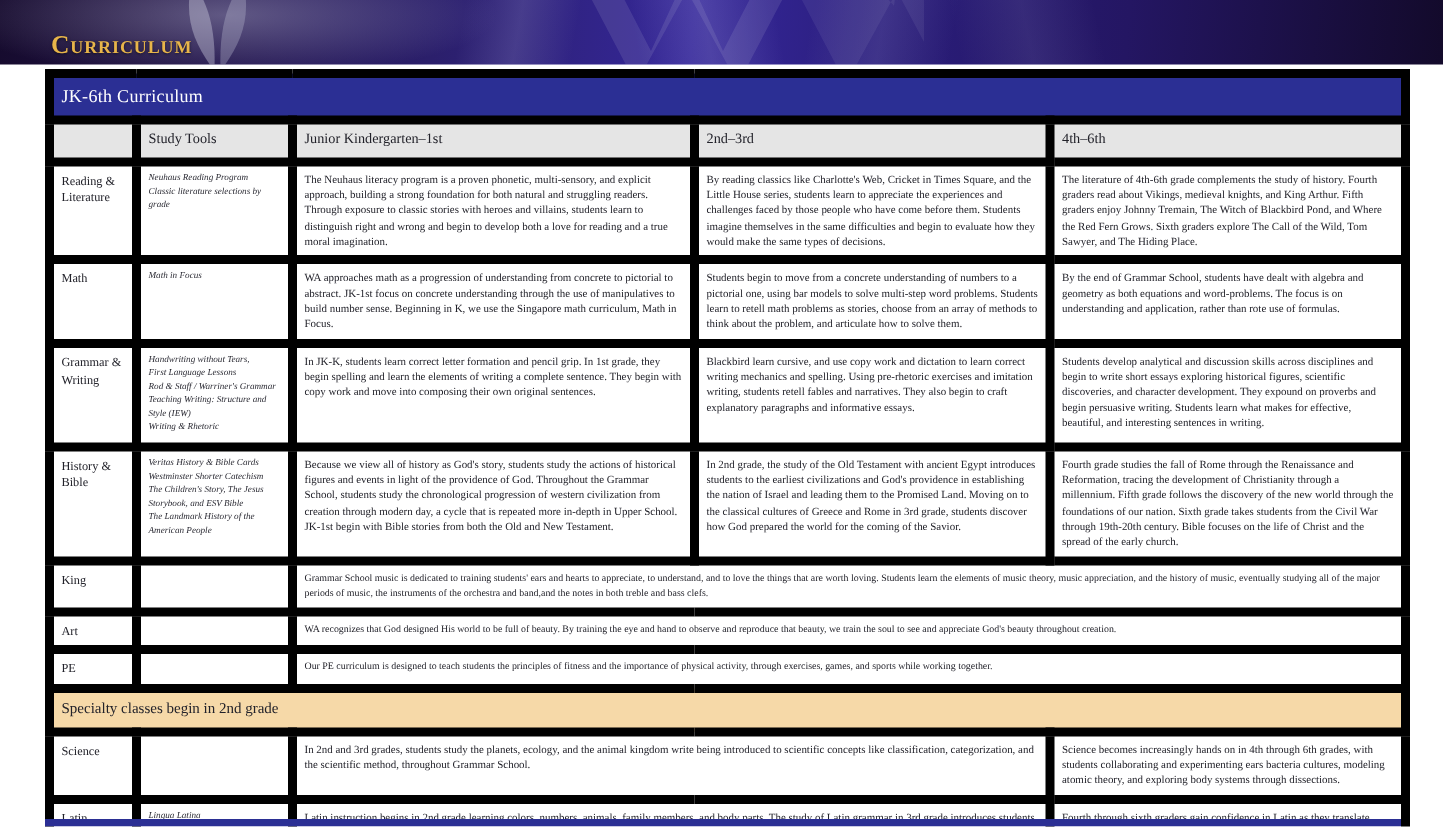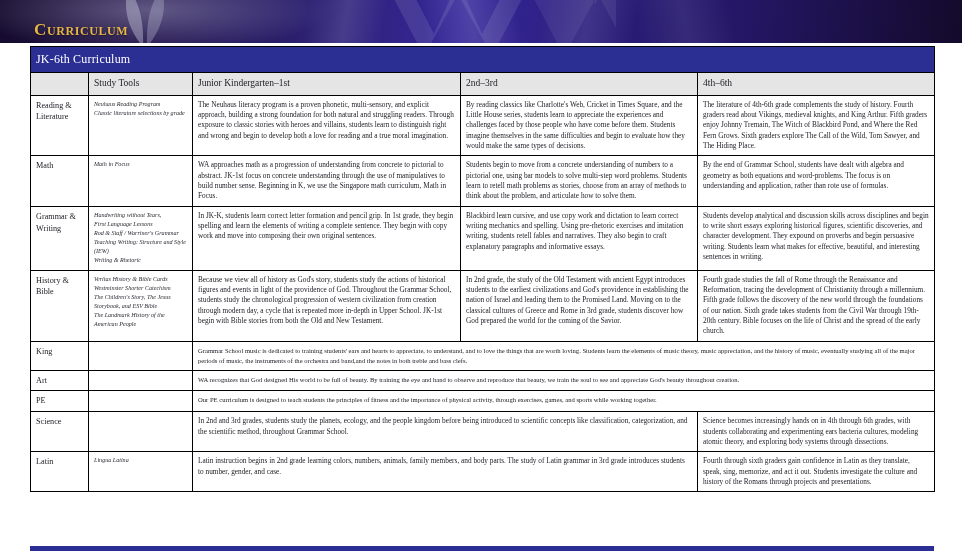--- a/index.html
+++ b/index.html
@@ -69,21 +69,21 @@
   }
   table.curriculum {
     width: 904px;
     border-collapse: collapse;
     table-layout: fixed;
     font-size: 7.3px;
     line-height: 1.42;
     color: #22222a;
   }
   table.curriculum td, table.curriculum th {
-    border: 1px solid #000000;
+    border: 6px solid #000000;
     padding: 4px 5px 4px 5px;
     vertical-align: top;
     text-align: left;
     font-weight: normal;
   }
 
   
   .title-bar td {
     background: #2b2f94;
     color: #ffffff;
@@ -230,24 +230,27 @@
           <tr>
             <td class="subject">Art</td>
             <td class="tools"></td>
             <td class="wide-cell" colspan="3">WA recognizes that God designed His world to be full of beauty. By training the eye and hand to observe and reproduce that beauty, we train the soul to see and appreciate God's beauty throughout creation.</td>
           </tr>
           <tr>
             <td class="subject">PE</td>
             <td class="tools"></td>
             <td class="wide-cell" colspan="3">Our PE curriculum is designed to teach students the principles of fitness and the importance of physical activity, through exercises, games, and sports while working together.</td>
           </tr>
+          <tr class="specialty">
+            <td colspan="5">Specialty classes begin in 2nd grade</td>
+          </tr>
           <tr>
             <td class="subject">Science</td>
             <td class="tools"></td>
-            <td class="body-cell" colspan="2">In 2nd and 3rd grades, students study the planets, ecology, and the people kingdom before being introduced to scientific concepts like classification, categorization, and the scientific method, throughout Grammar School.</td>
+            <td class="body-cell" colspan="2">In 2nd and 3rd grades, students study the planets, ecology, and the animal kingdom write being introduced to scientific concepts like classification, categorization, and the scientific method, throughout Grammar School.</td>
             <td class="body-cell">Science becomes increasingly hands on in 4th through 6th grades, with students collaborating and experimenting ears bacteria cultures, modeling atomic theory, and exploring body systems through dissections.</td>
           </tr>
           <tr>
             <td class="subject">Latin</td>
             <td class="tools">Lingua Latina</td>
             <td class="body-cell" colspan="2">Latin instruction begins in 2nd grade learning colors, numbers, animals, family members, and body parts. The study of Latin grammar in 3rd grade introduces students to number, gender, and case.</td>
             <td class="body-cell">Fourth through sixth graders gain confidence in Latin as they translate, speak, sing, memorize, and act it out. Students investigate the culture and history of the Romans through projects and presentations.</td>
           </tr>
         </tbody>
     </table>

